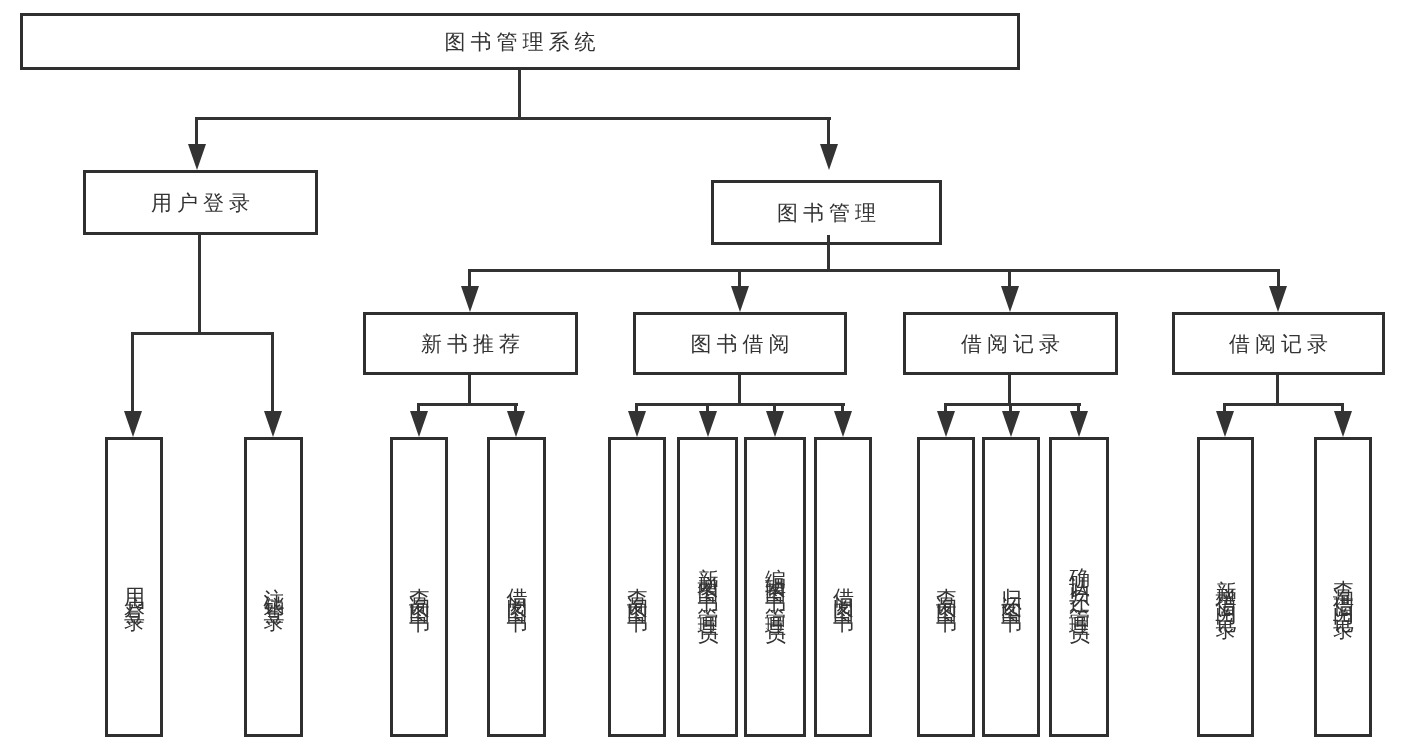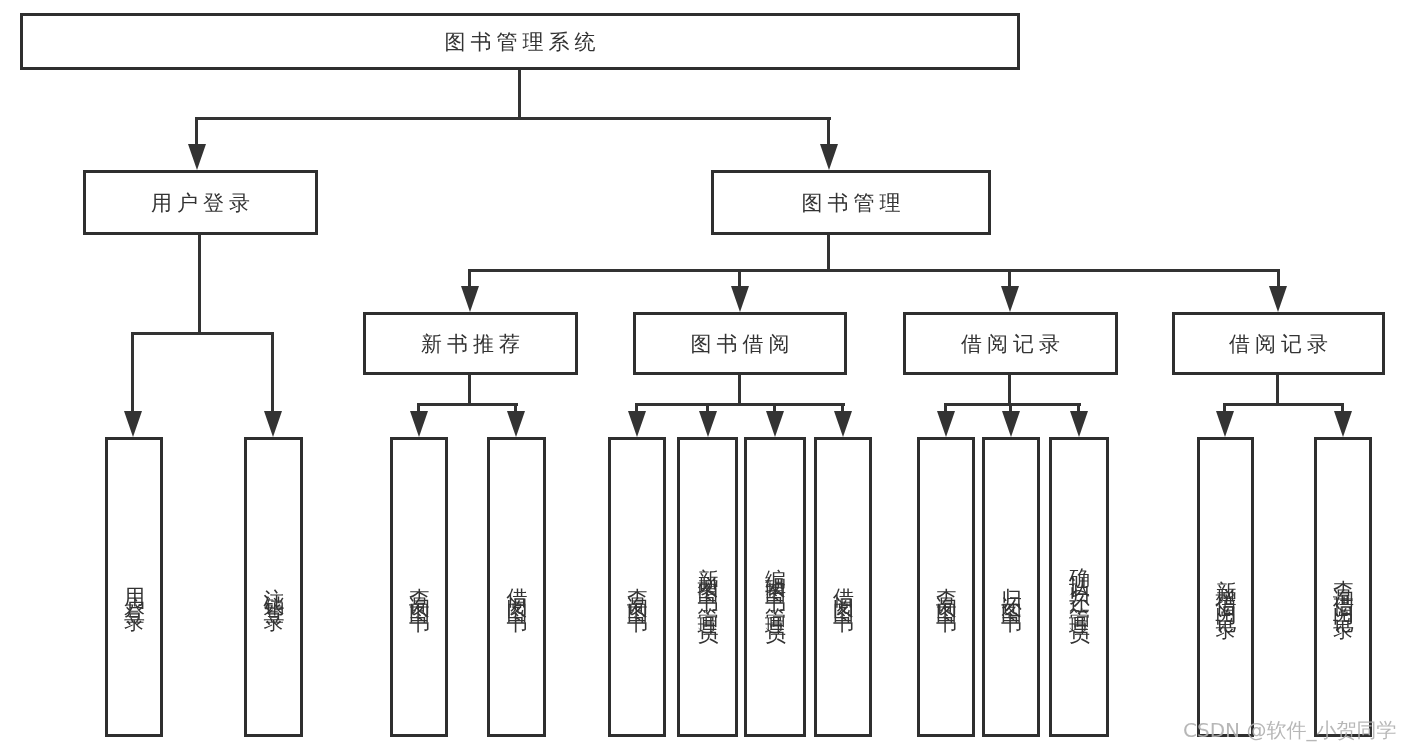--- a/index.html
+++ b/index.html
@@ -69,21 +69,21 @@
   <div class="vline" style="left:518px;top:70px;height:48px;"></div>
   <div class="hline" style="left:195px;top:117px;width:636px;"></div>
   <div class="vline" style="left:195px;top:117px;height:27px;"></div>
   <div class="vline" style="left:827px;top:117px;height:27px;"></div>
   <div class="arrow" style="left:188px;top:144px;"></div>
   <div class="arrow" style="left:820px;top:144px;"></div>
 
   <div class="box" style="left:83px;top:170px;width:235px;height:65px;">
     <span>用户登录</span>
   </div>
-  <div class="box" style="left:711px;top:170px;width:280px;height:65px;">
+  <div class="box" style="left:711px;top:180px;width:231px;height:65px;">
     <span>图书管理</span>
   </div>
 
   <div class="vline" style="left:198px;top:235px;height:99px;"></div>
   <div class="hline" style="left:131px;top:332px;width:143px;"></div>
   <div class="vline" style="left:131px;top:332px;height:79px;"></div>
   <div class="vline" style="left:271px;top:332px;height:79px;"></div>
   <div class="arrow" style="left:124px;top:411px;"></div>
   <div class="arrow" style="left:264px;top:411px;"></div>
 
@@ -182,17 +182,14 @@
     <span>确认归还（管理员）</span>
   </div>
 
   <div class="vbox" style="left:1197px;top:437px;width:57px;height:300px;">
     <span>新增借阅记录</span>
   </div>
   <div class="vbox" style="left:1314px;top:437px;width:58px;height:300px;">
     <span>查询借阅记录</span>
   </div>
 
-  <div class="watermark">
-    <span>CSDN @软件_小贺同学</span>
-  </div>
 
 </div>
 
 </body></html>

